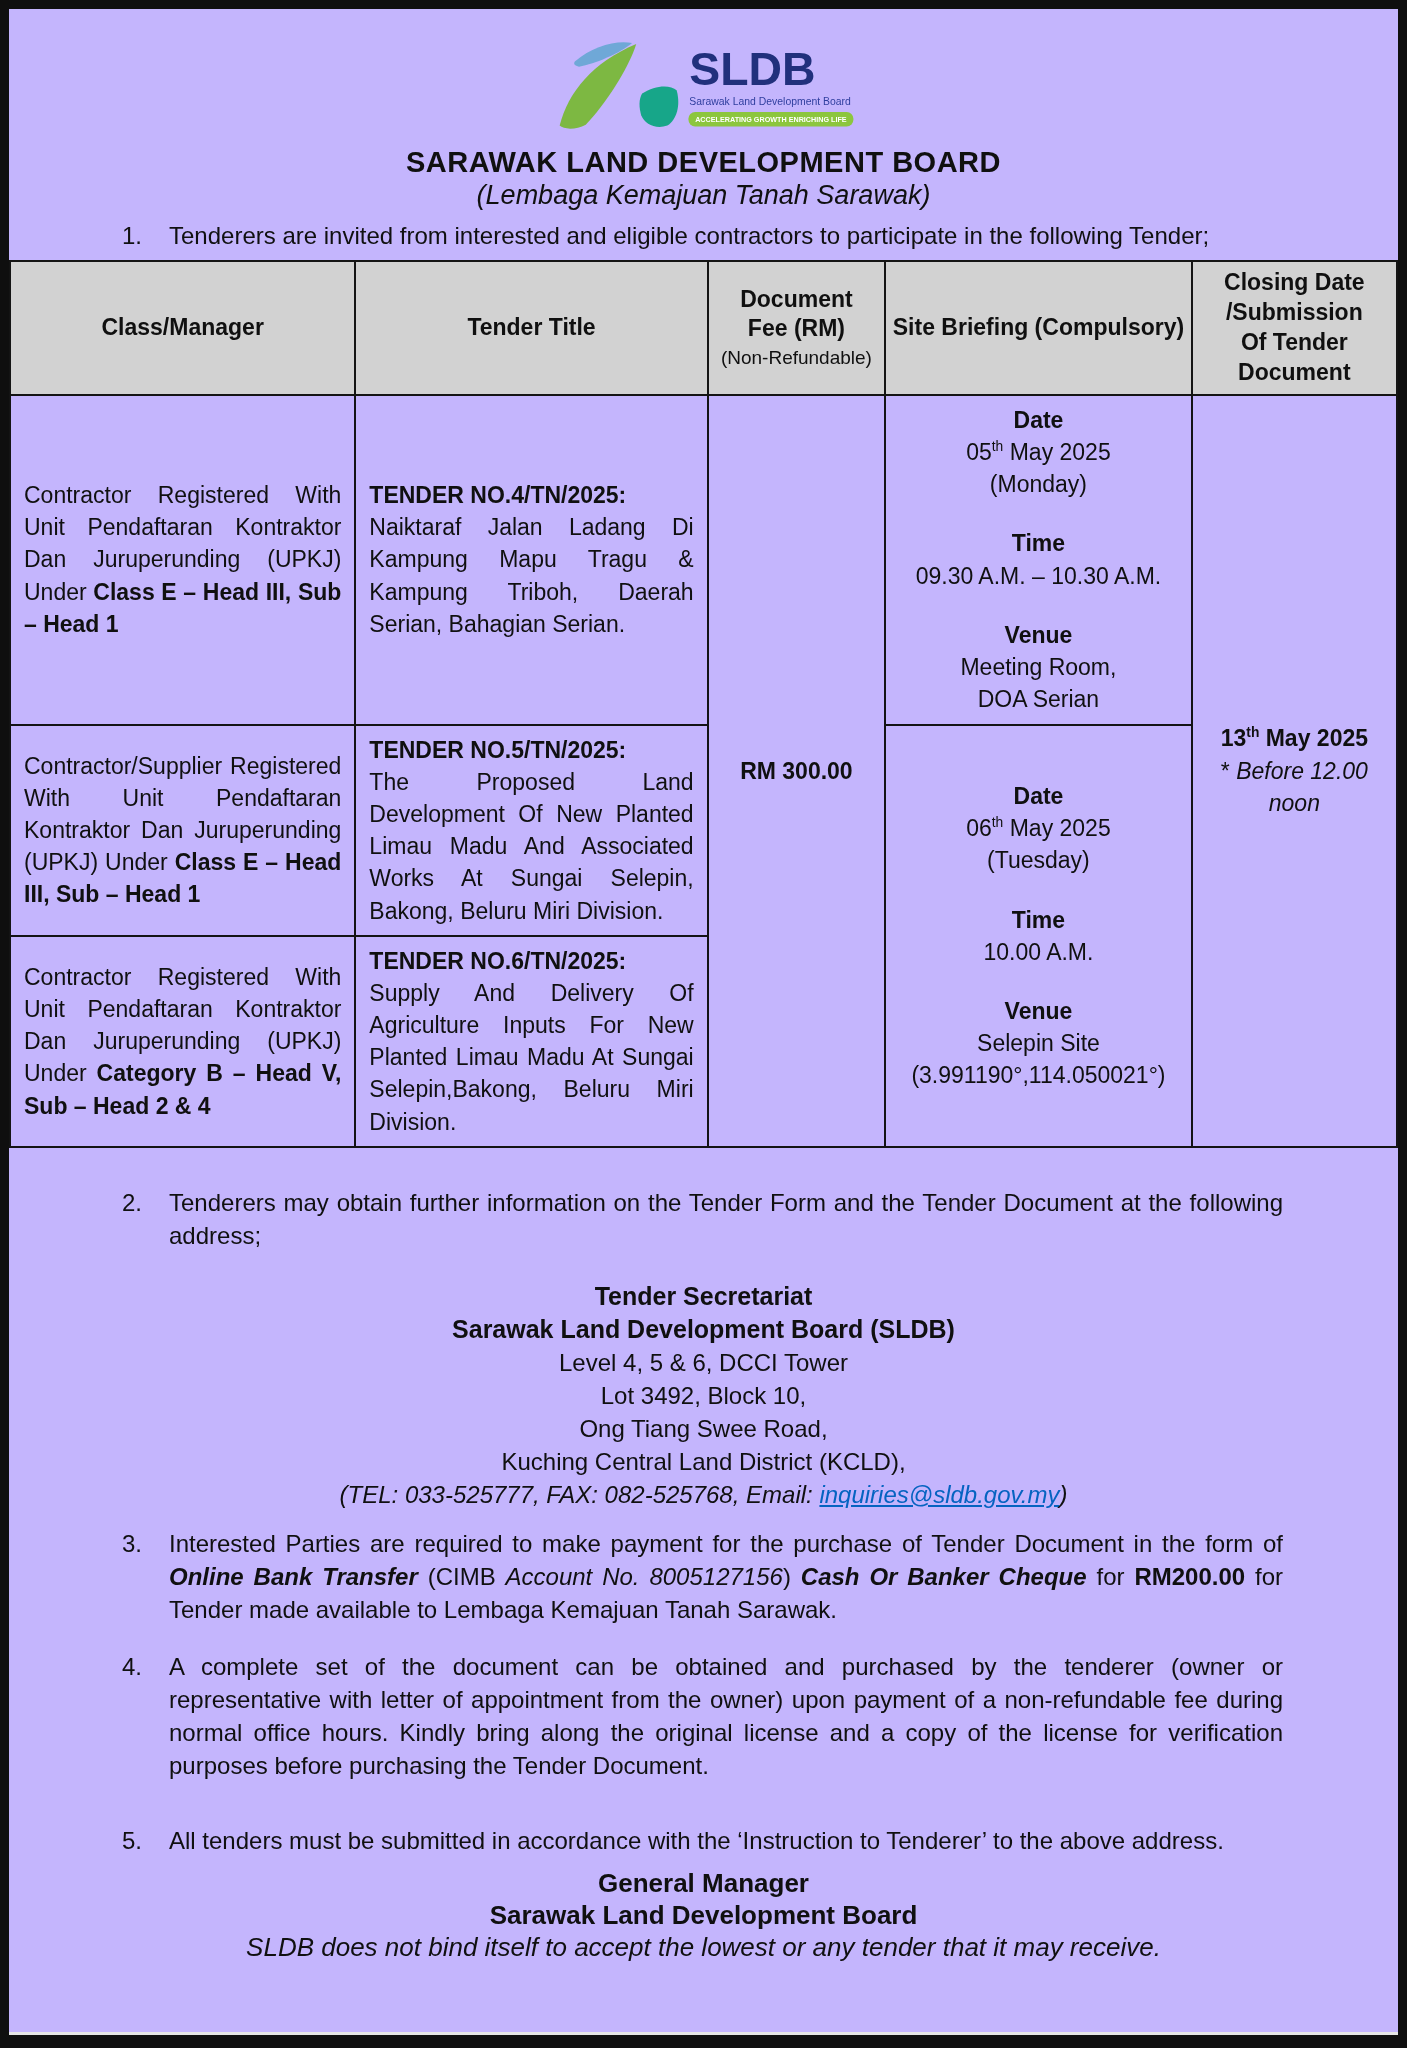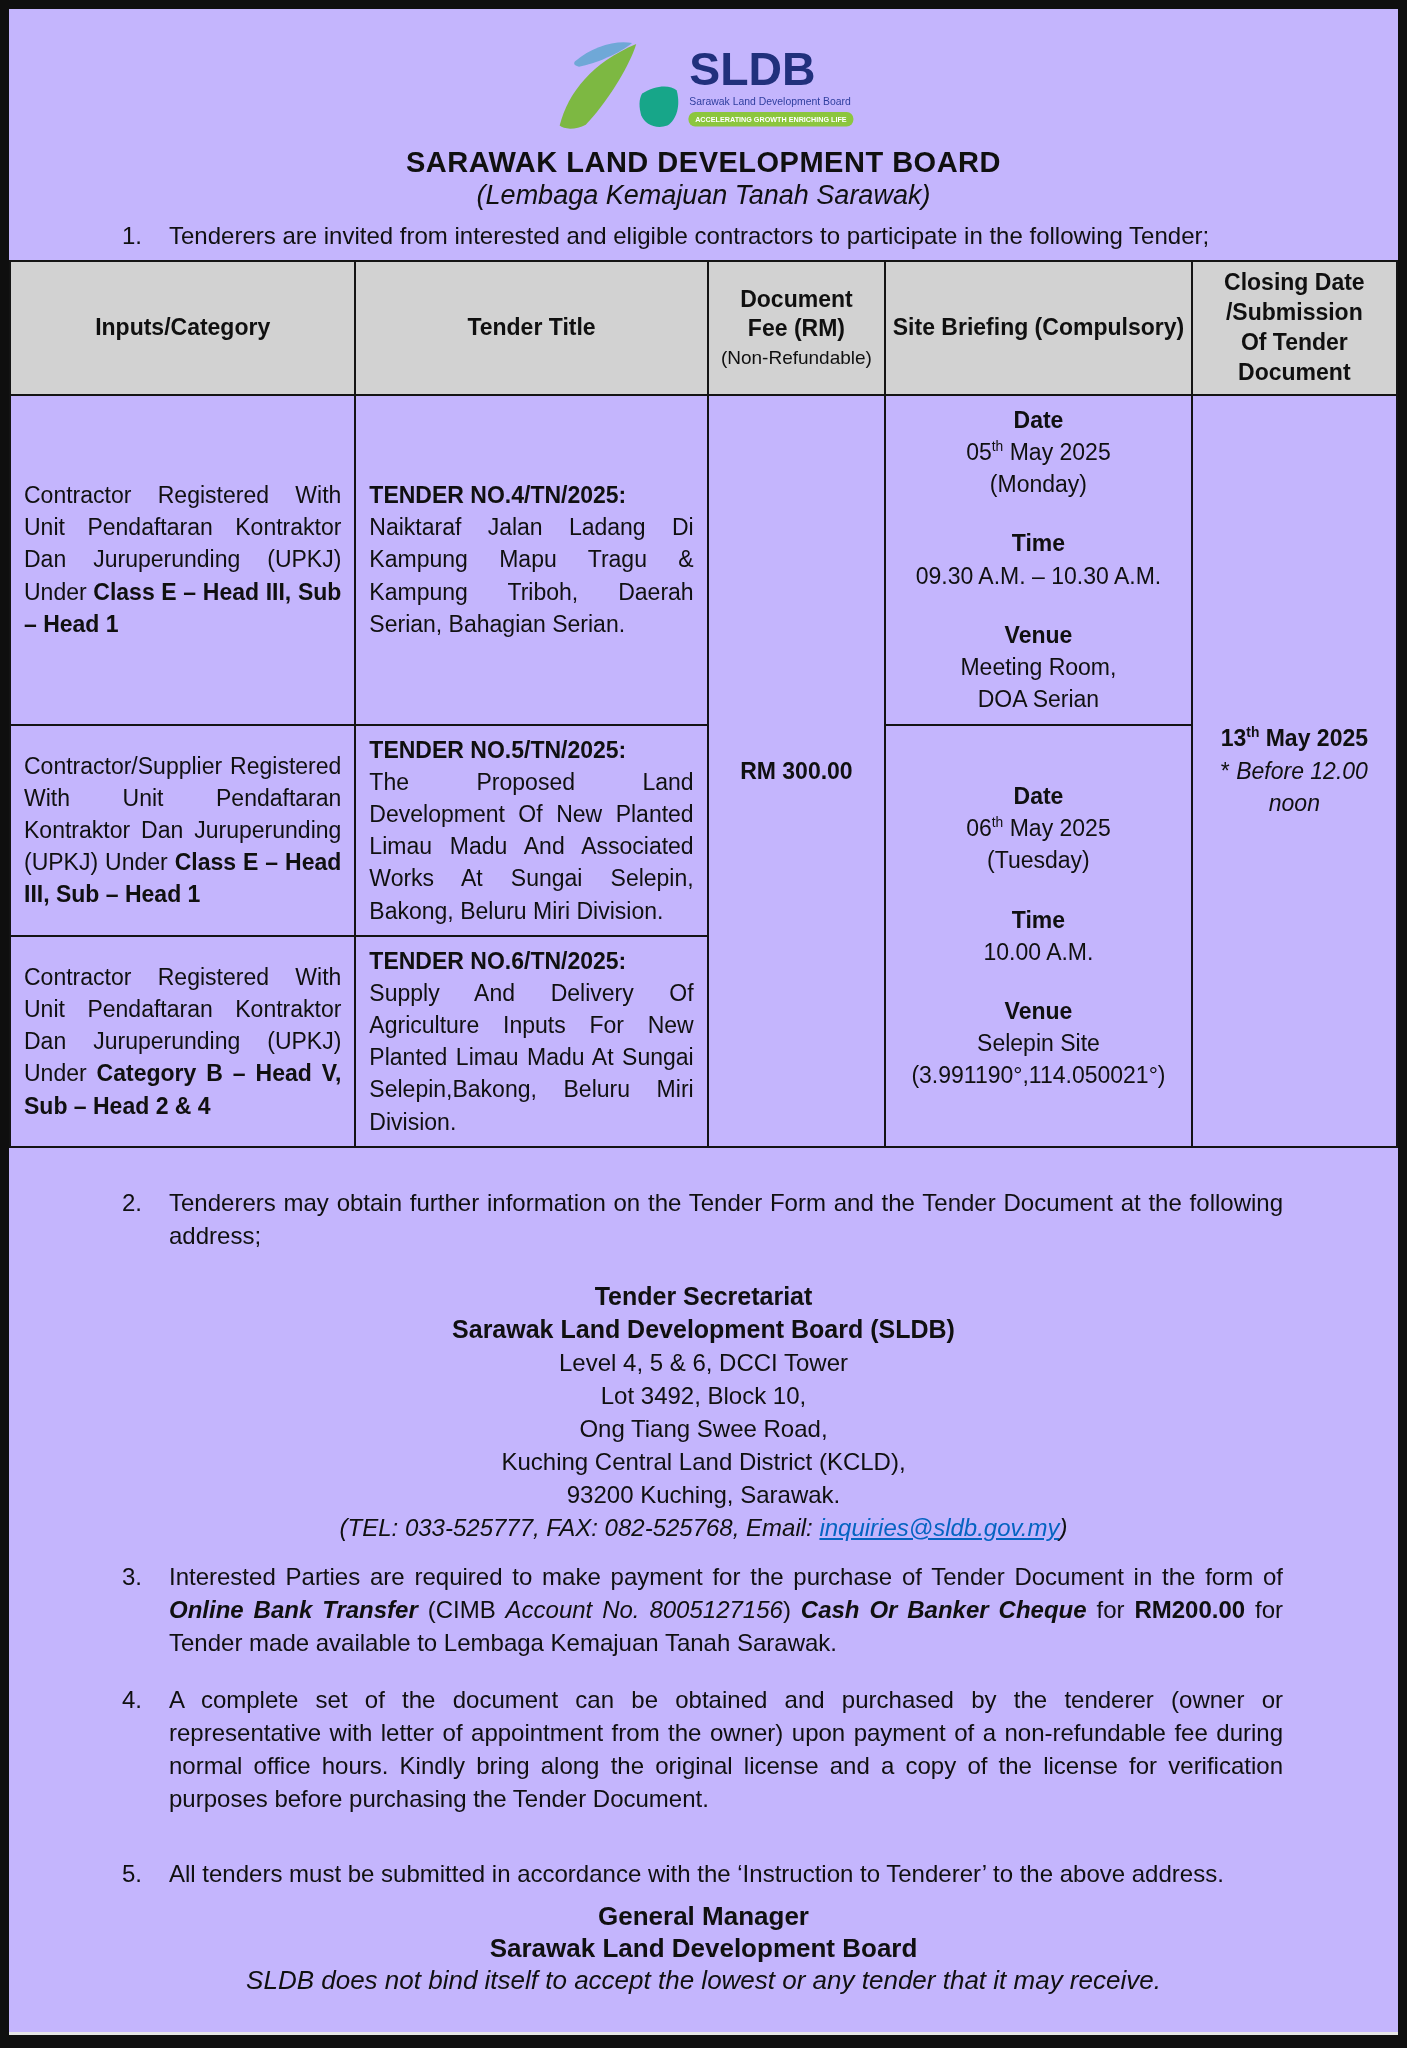--- a/index.html
+++ b/index.html
@@ -82,21 +82,21 @@
   <table class="tender">
     <colgroup>
       <col style="width:24.9%">
         <col style="width:25.4%">
         <col style="width:12.8%">
         <col style="width:22.1%">
         <col style="width:14.8%">
     </colgroup>
     <thead>
       <tr>
-        <th>Inputs/Category</th>
+        <th>Class/Manager</th>
         <th>Tender Title</th>
         <th>
           <span class="fee-head-main">Document Fee (RM)</span>
           <span class="fee-head-note">(Non-Refundable)</span>
         </th>
         <th>Site Briefing (Compulsory)</th>
         <th>
           <span class="close-head">Closing Date /Submission Of Tender Document</span>
         </th>
       </tr>
@@ -174,21 +174,20 @@
     <span class="itext">Tenderers may obtain further information on the Tender Form and the Tender Document at the following address;</span>
   </div>
 
   <div class="address-block">
     <div class="addr-bold">Tender Secretariat</div>
     <div class="addr-bold">Sarawak Land Development Board (SLDB)</div>
     <div>Level 4, 5 &amp; 6, DCCI Tower</div>
     <div>Lot 3492, Block 10,</div>
     <div>Ong Tiang Swee Road,</div>
     <div>Kuching Central Land District (KCLD),</div>
-    <div>93200 Kuching, Sarawak.</div>
     <div class="contact-line">
       <span>(TEL: 033-525777, FAX: 082-525768, Email: </span><a href="#" class="email-link">inquiries@sldb.gov.my</a><span>)</span>
     </div>
   </div>
 
   <div class="num-item mt-item3">
     <span class="num">3.</span>
     <span class="itext"><span>Interested Parties are required to make payment for the purchase of Tender Document in the form of </span><span class="bi">Online Bank Transfer</span><span> (CIMB </span><span class="it">Account No. 8005127156</span><span>) </span><span class="bi">Cash Or Banker Cheque</span><span> for </span><span class="bold">RM200.00</span><span> for Tender made available to Lembaga Kemajuan Tanah Sarawak.</span></span>
   </div>
 

